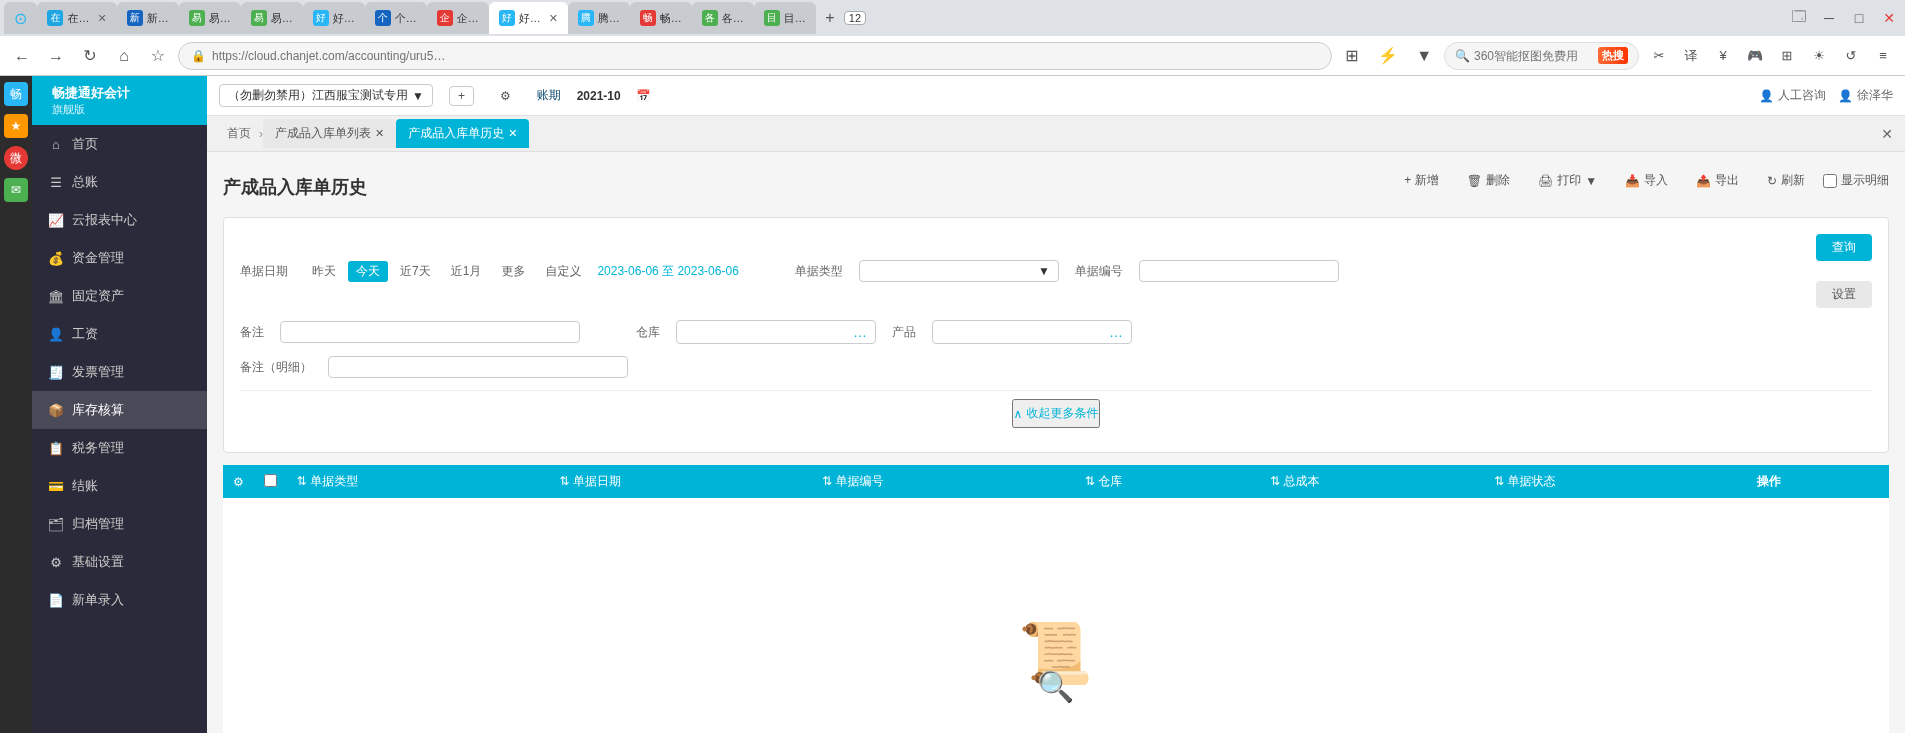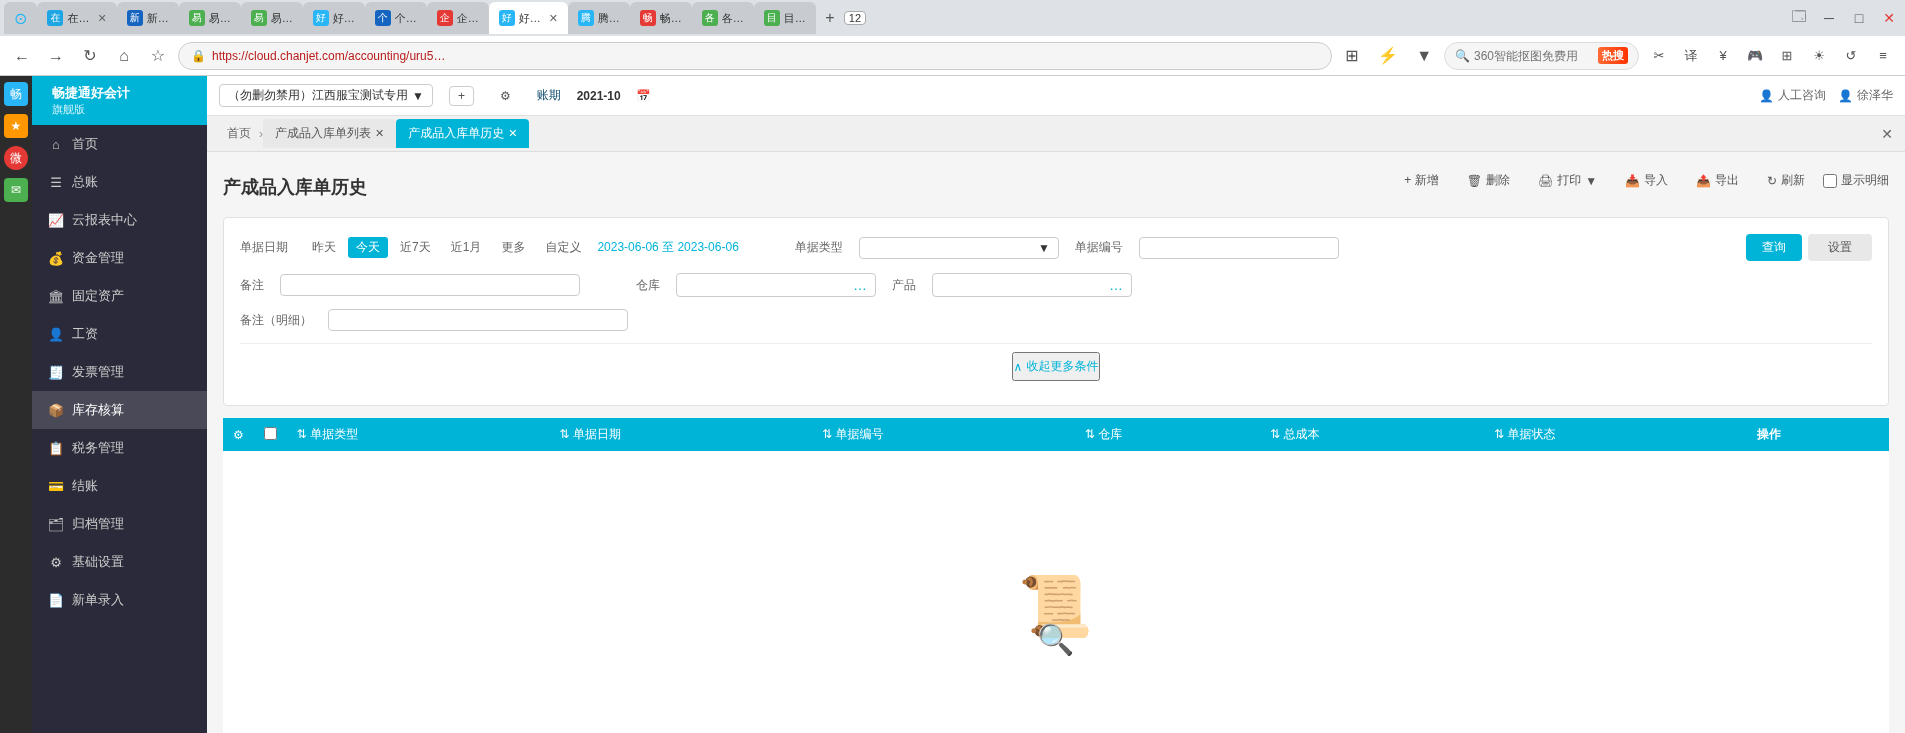--- a/index.html
+++ b/index.html
@@ -16,21 +16,21 @@
     .tab .tab-close { margin-left: 4px; color: #666; font-size: 11px; flex-shrink: 0; }
     .tab-new-btn { width: 28px; height: 28px; display: flex; align-items: center; justify-content: center; color: #555; font-size: 16px; cursor: pointer; }
     .tab-count { background: #fff; border: 1px solid #aaa; border-radius: 4px; padding: 0 4px; font-size: 11px; color: #333; }
     .browser-actions { display: flex; align-items: center; gap: 6px; margin-left: auto; }
     .browser-btn { width: 24px; height: 24px; display: flex; align-items: center; justify-content: center; color: #555; font-size: 14px; cursor: pointer; }
 
     
     .address-bar { background: #ffffff; display: flex; align-items: center; height: 40px; padding: 0 8px; gap: 6px; border-bottom: 1px solid #ccc; }
     .nav-btn { width: 28px; height: 28px; display: flex; align-items: center; justify-content: center; color: #555; font-size: 16px; cursor: pointer; border-radius: 50%; }
     .address-input { flex: 1; height: 28px; border: 1px solid #ccc; border-radius: 14px; padding: 0 12px; font-size: 12px; color: #333; background: #f5f5f5; display: flex; align-items: center; gap: 6px; }
-    .address-text { font-size: 12px; color: #b91c1c; }
+    .address-text { font-size: 12px; color: #737373; }
     .toolbar-right { display: flex; align-items: center; gap: 8px; }
     .search-bar { display: flex; align-items: center; background: #f5f5f5; border: 1px solid #ddd; border-radius: 14px; padding: 0 10px; height: 28px; gap: 4px; }
     .search-bar input { border: none; background: transparent; font-size: 12px; outline: none; width: 120px; }
     .hot-tag { background: linear-gradient(to right, #ff6b35, #ff3300); color: white; border-radius: 3px; padding: 1px 4px; font-size: 11px; font-weight: bold; }
     .toolbar-icons { display: flex; align-items: center; gap: 4px; }
     .toolbar-icon-btn { width: 28px; height: 28px; display: flex; align-items: center; justify-content: center; color: #555; font-size: 13px; cursor: pointer; }
 
     
     .app-layout { display: flex; flex: 1; overflow: hidden; }
 
@@ -100,22 +100,22 @@
     .data-table tbody tr { border-bottom: 1px solid #eee; }
     .data-table tbody td { padding: 8px 10px; font-size: 12px; color: #333; }
     .th-checkbox { width: 30px; }
     .th-settings { width: 30px; }
 
     
     .empty-state { display: flex; flex-direction: column; align-items: center; justify-content: center; padding: 60px; }
 
     
     .query-btn { background: #00b4d8; color: white; border: none; border-radius: 4px; padding: 5px 16px; font-size: 12px; cursor: pointer; }
-    .set-btn { background: #e8e8e8; color: #555; border: none; border-radius: 4px; padding: 5px 20px; font-size: 12px; cursor: pointer; }
-    .query-set-btns { display: flex; flex-direction: row; gap: 6px; margin-left: auto; justify-content: center; }
+    .set-btn { background: #e8e8e8; color: #555; border: none; border-radius: 4px; padding: 5px 12px; font-size: 12px; cursor: pointer; }
+    .query-set-btns { display: flex; flex-direction: column; gap: 20px; margin-left: auto; justify-content: center; }
   </style>
 </head>
 <body>
 
 <div class="browser-frame">
 
   <div class="tab-bar">
 
     <div class="tab">
       <span style="color:#29b6f6; font-size:16px;">⊙</span>

